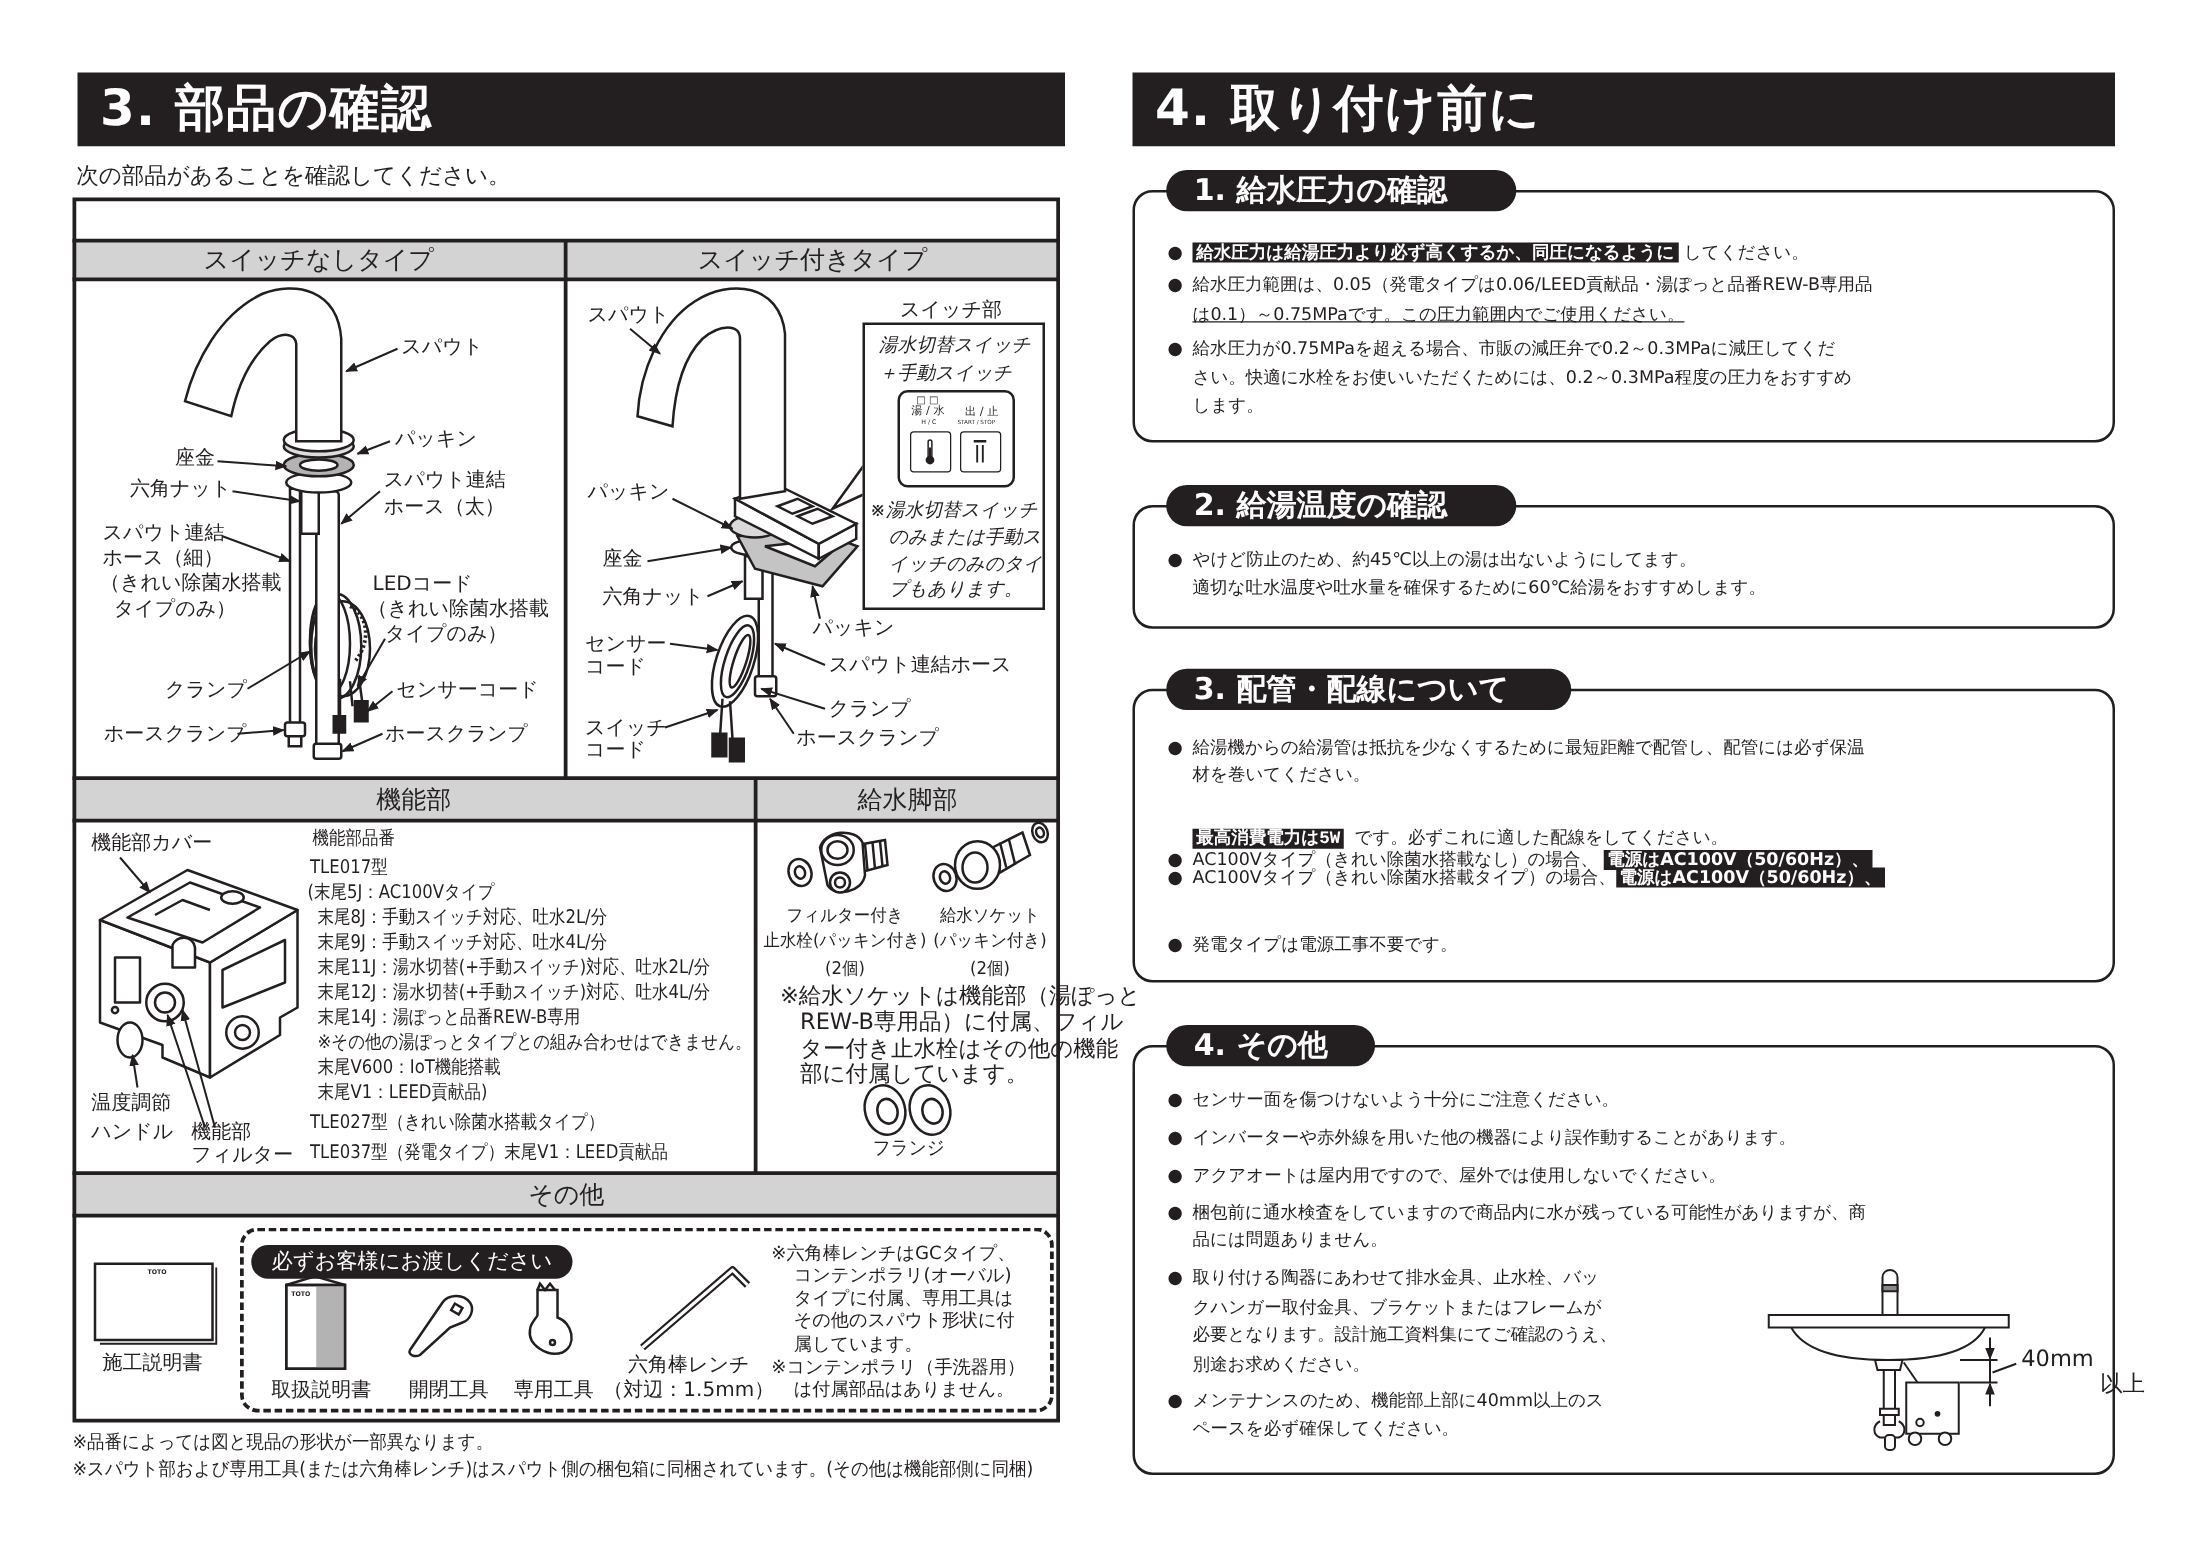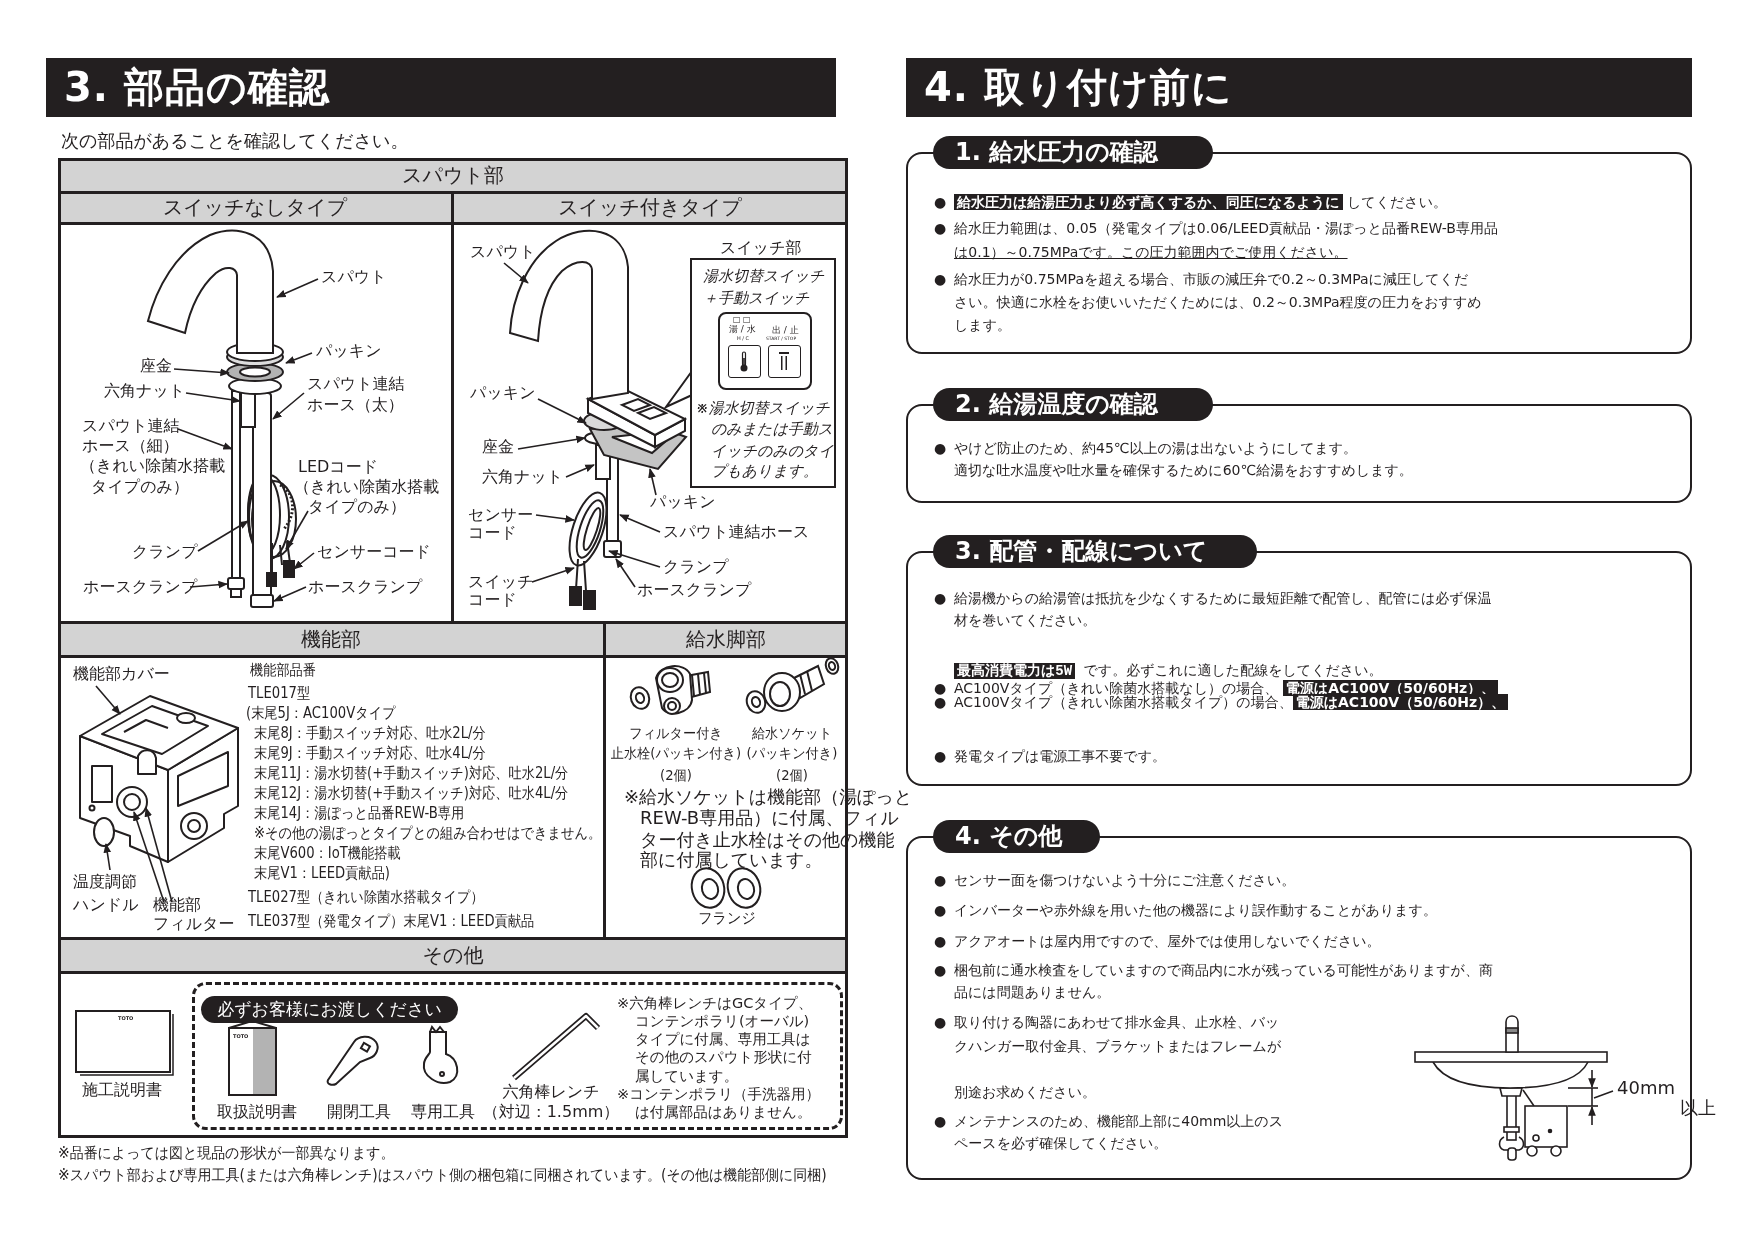--- a/index.html
+++ b/index.html
@@ -45,26 +45,25 @@
 <div id="page">
 
   <svg width="0" height="0" style="position:absolute">
     <defs>
       <marker id="ah" viewBox="0 0 10 10" refX="9" refY="5" markerWidth="6" markerHeight="6" orient="auto">
         <path d="M0 1 L10 5 L0 9 z" fill="#231f20"></path>
       </marker>
     </defs>
   </svg>
 
-  <div class="title-bar" style="left:46px;width:790px;">3. 部品の確認</div>
+  <div class="title-bar" style="left:62px;width:790px;">3. 部品の確認</div>
   <div class="intro">次の部品があることを確認してください。</div>
 
   <div class="tbl">
 
-    <div class="hcell" style="left:0;top:0;width:790px;height:34px;line-height:34px;">スパウト部</div>
     <div class="hcell" style="left:0;top:34px;width:394px;height:31px;line-height:31px;">スイッチなしタイプ</div>
     <div class="hcell" style="left:394px;top:34px;width:396px;height:31px;line-height:31px;">スイッチ付きタイプ</div>
     <div class="hcell" style="left:0;top:464px;width:546px;height:34px;line-height:34px;">機能部</div>
     <div class="hcell" style="left:546px;top:464px;width:244px;height:34px;line-height:34px;">給水脚部</div>
     <div class="hcell" style="left:0;top:780px;width:790px;height:34px;line-height:34px;">その他</div>
 
     <div class="cell" style="left:0;top:65px;width:394px;height:399px;">
       <svg width="394" height="399" viewBox="0 0 394 399">
         <g stroke="#231f20" stroke-width="2" fill="#ffffff">
           <rect x="174" y="168" width="8" height="190"></rect>
@@ -367,20 +366,21 @@
 
   <div class="sec-box" style="top:836px;height:344px;"></div>
   <div class="sec-pill" style="top:820px;width:167px;">4. その他</div>
   <div class="tline" style="top:869px;"><span class="bul">●</span><span>センサー面を傷つけないよう十分にご注意ください。</span></div>
   <div class="tline" style="top:899px;"><span class="bul">●</span><span>インバーターや赤外線を用いた他の機器により誤作動することがあります。</span></div>
   <div class="tline" style="top:930px;"><span class="bul">●</span><span>アクアオートは屋内用ですので、屋外では使用しないでください。</span></div>
   <div class="tline" style="top:959px;"><span class="bul">●</span><span>梱包前に通水検査をしていますので商品内に水が残っている可能性がありますが、商</span></div>
   <div class="tline cont" style="top:981px;">品には問題ありません。</div>
   <div class="tline" style="top:1011px;"><span class="bul">●</span><span>取り付ける陶器にあわせて排水金具、止水栓、バッ</span></div>
   <div class="tline cont" style="top:1035px;">クハンガー取付金具、ブラケットまたはフレームが</div>
+  <div class="tline cont" style="top:1057px;">必要となります。設計施工資料集にてご確認のうえ、</div>
   <div class="tline cont" style="top:1081px;">別途お求めください。</div>
   <div class="tline" style="top:1110px;"><span class="bul">●</span><span>メンテナンスのため、機能部上部に40mm以上のス</span></div>
   <div class="tline cont" style="top:1132px;">ペースを必ず確保してください。</div>
 
   <svg class="abs" style="position:absolute;left:1410px;top:980px;" width="290" height="195" viewBox="0 0 290 195">
     <g stroke="#231f20" stroke-width="1.6" fill="#ffffff">
       <rect x="97" y="112" width="9" height="48"></rect>
       <rect x="94" y="147" width="15" height="5"></rect>
       <path d="M94 157 C88 160,88 168,94 170 L109 170 C115 168,115 160,109 157" fill="none"></path>
       <rect x="98" y="168" width="8" height="12" rx="3"></rect>

